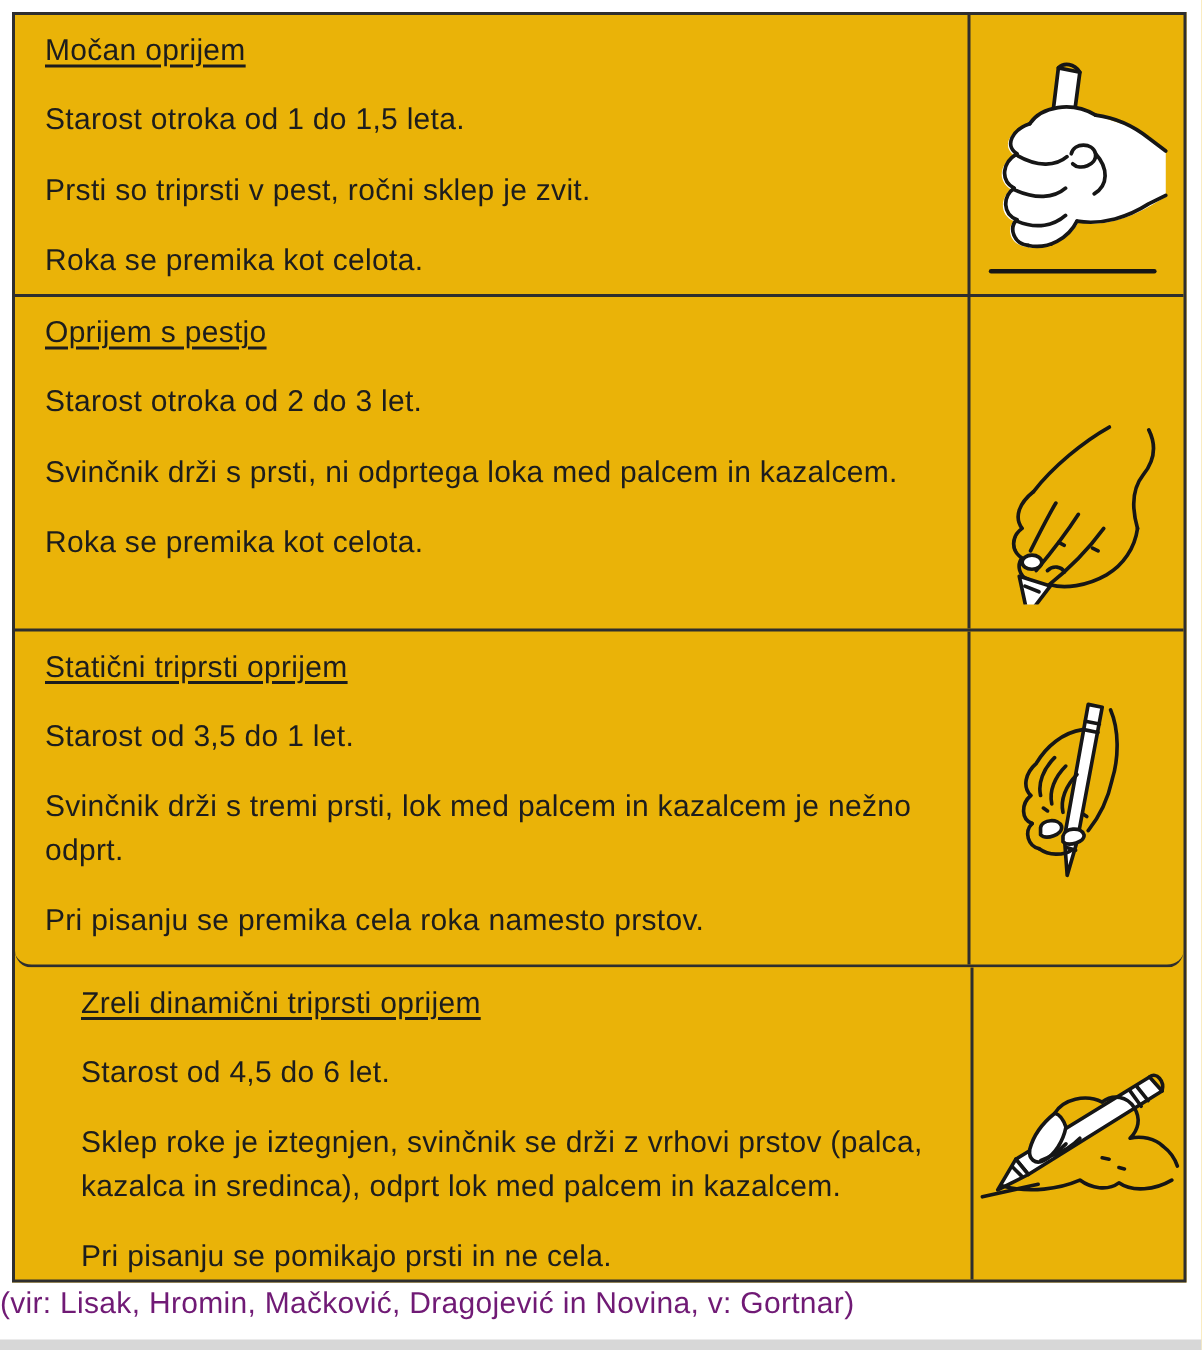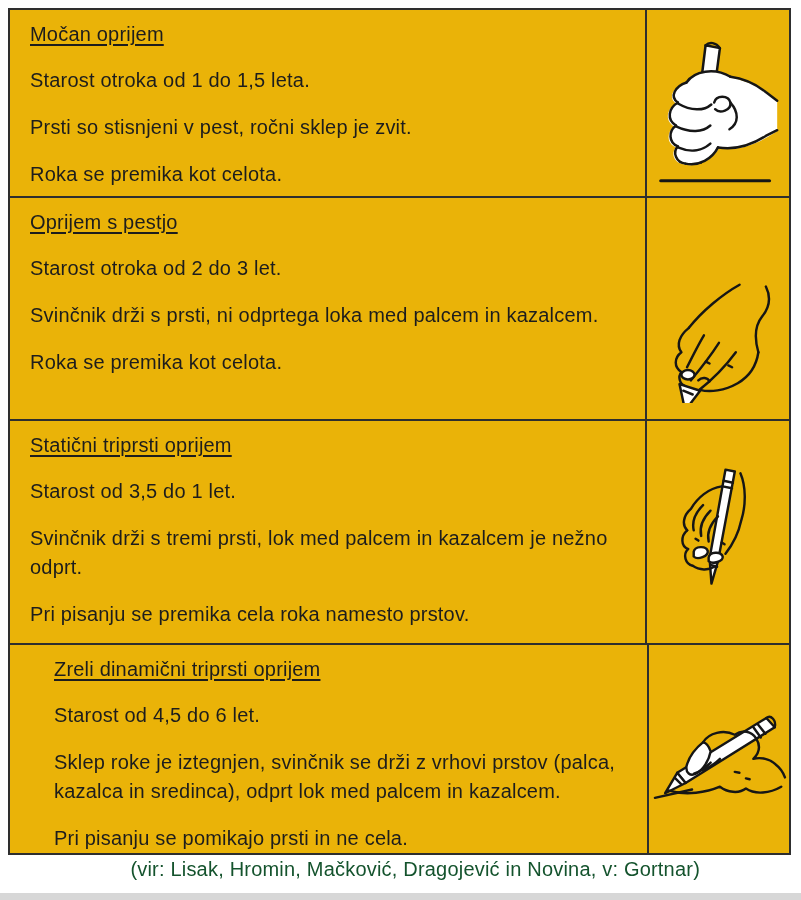--- a/index.html
+++ b/index.html
@@ -9,21 +9,21 @@
   .grip-table {
     position:absolute; left:8px; top:8px;
     width:783px; height:847px;
     border:2px solid #2e2e2e;
     display:flex; flex-direction:column;
     background:#eab308;
   }
   .grip-row { display:flex; border-bottom:2px solid #2e2e2e; }
   .grip-row.r1 { height:192px; }
   .grip-row.r2 { height:227px; }
-  .grip-row.r3 { height:228px; }
+  .grip-row.r3 { height:228px;border-radius:11px; }
   .grip-row.r4 { flex:1; border-bottom:none;padding-left:24px; }
 
   .text-cell {
     width:637px; border-right:2px solid #2e2e2e;
     padding:10px 10px 0 20px;
   }
   .img-cell {
     flex:1; display:flex; align-items:center; justify-content:center;
   }
   .r1 .img-cell { align-items:flex-end; padding-bottom:5px; }
@@ -36,42 +36,42 @@
     text-decoration:underline; text-underline-offset:3px;
     line-height:28px; letter-spacing:.2px;
   }
   .para {
     font-size:20px; line-height:29px; letter-spacing:.2px;
     margin-top:18px;
   }
 
   .citation {
     position:absolute; top:858px; left:0; width:700px;
-    text-align:right; font-size:20px; letter-spacing:.2px; color:#14532d;
+    text-align:left; font-size:20px; letter-spacing:.2px; color:#701a75;
   }
   .footer-strip {
     position:absolute; left:0; bottom:0; width:801px; height:7px;
     background:#d7d7d7;
   }
 
   svg .ink { fill:none; stroke:#161616; stroke-width:2.6; stroke-linecap:round; stroke-linejoin:round; }
   svg .ink-thick { fill:none; stroke:#161616; stroke-width:3.2; stroke-linecap:round; }
   svg .paper { fill:#ffffff; stroke:#161616; stroke-width:2.6; stroke-linejoin:round; }
   svg .blank { fill:#ffffff; stroke:none; }
 </style>
 </head>
 <body>
 
 <div class="grip-table">
 
   <div class="grip-row r1">
     <div class="text-cell">
       <div class="cell-title">Močan oprijem</div>
       <div class="para">Starost otroka od 1 do 1,5 leta.</div>
-      <div class="para">Prsti so stisnjeni v pest, ročni sklep je zvit.</div>
+      <div class="para">Prsti so triprsti v pest, ročni sklep je zvit.</div>
       <div class="para">Roka se premika kot celota.</div>
     </div>
     <div class="img-cell">
       <svg width="126" height="154" viewBox="0 0 132 160">
 
         <polygon class="paper" points="53,8 68,11 56,102 42,98"></polygon>
         <path class="ink" d="M53,8 C57,4 64,5 68,11"></path>
         <polygon class="paper" points="42,98 56,102 48,131"></polygon>
         <path class="ink" d="M44,106 L55,109"></path>
 

